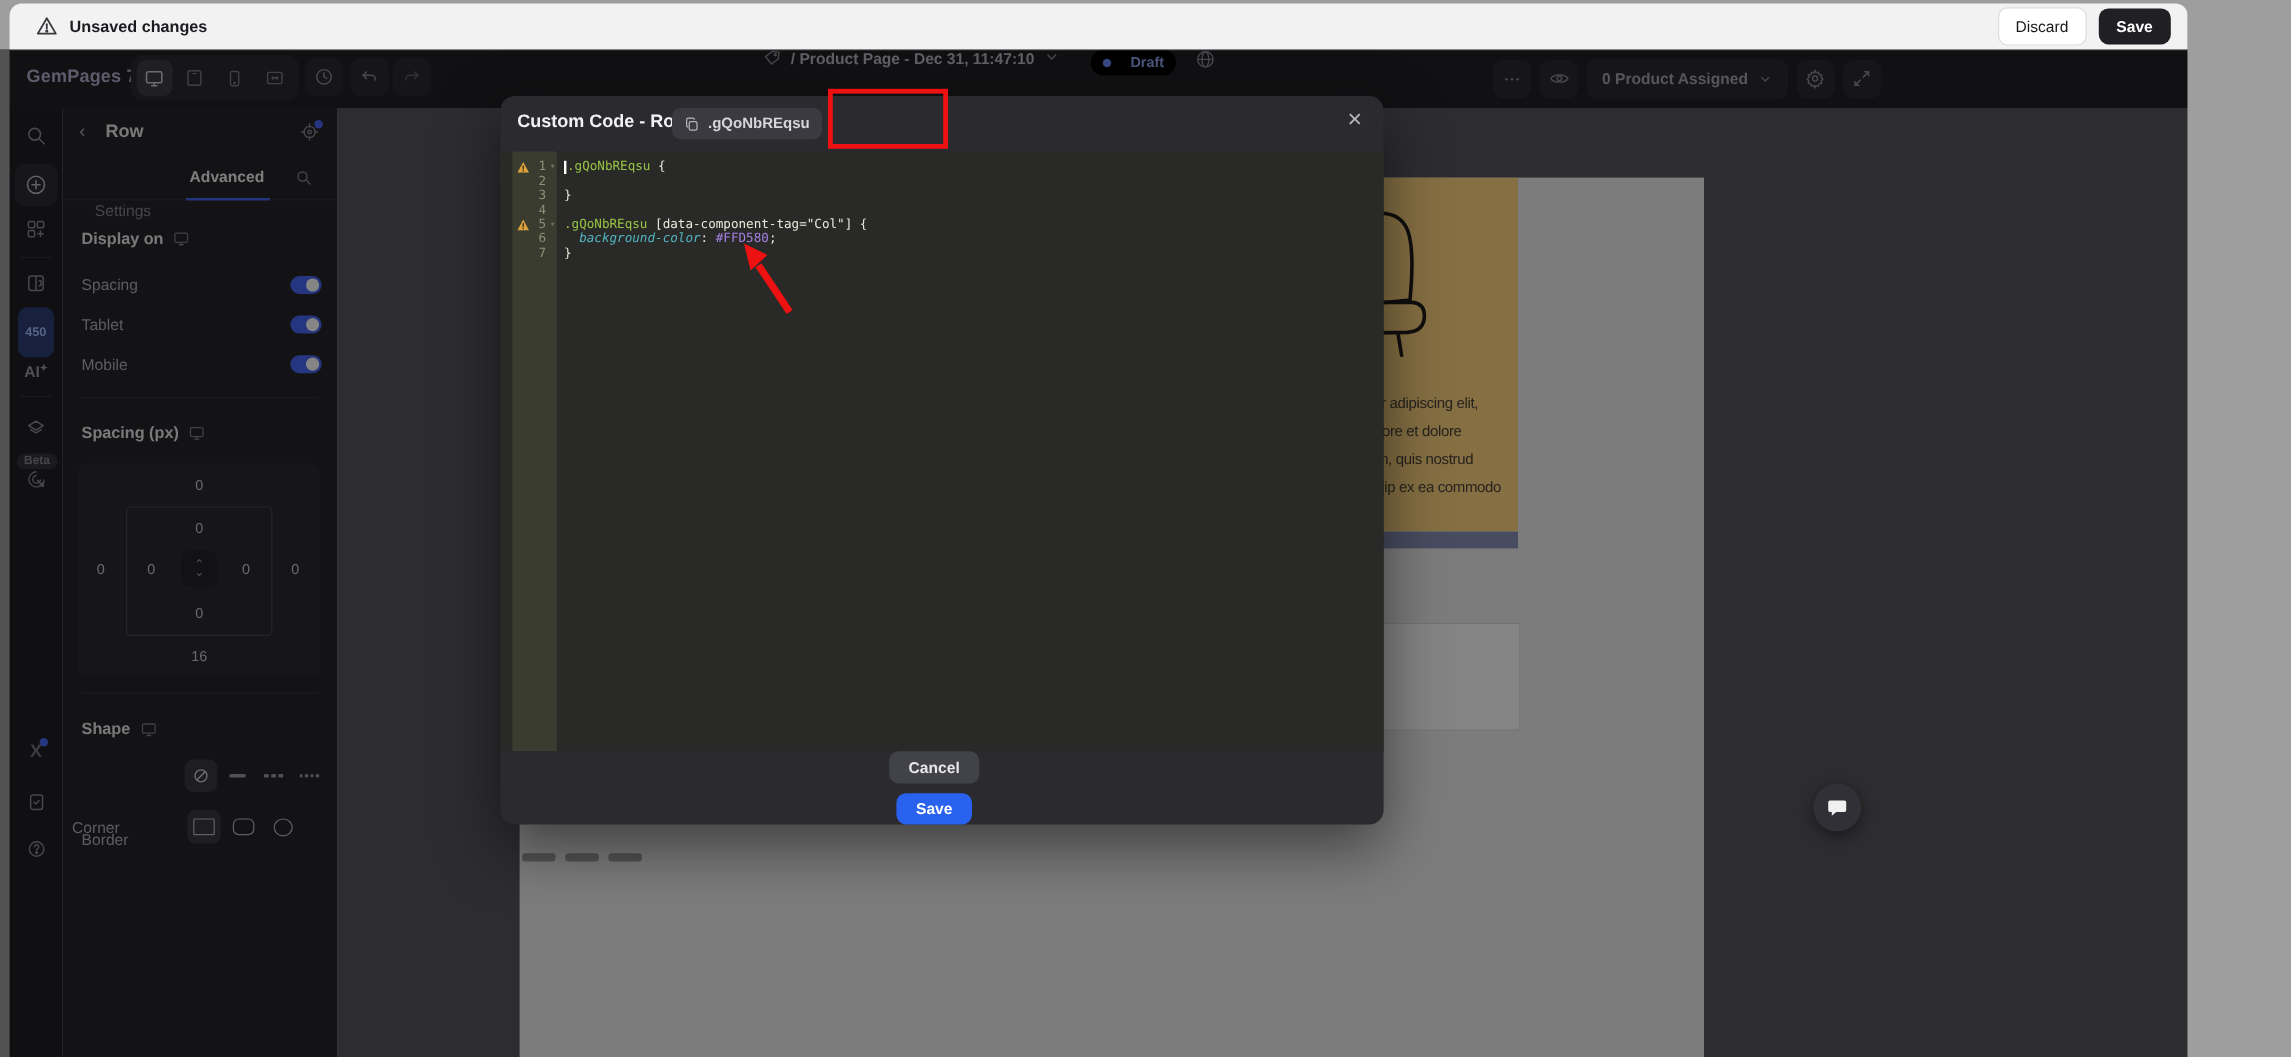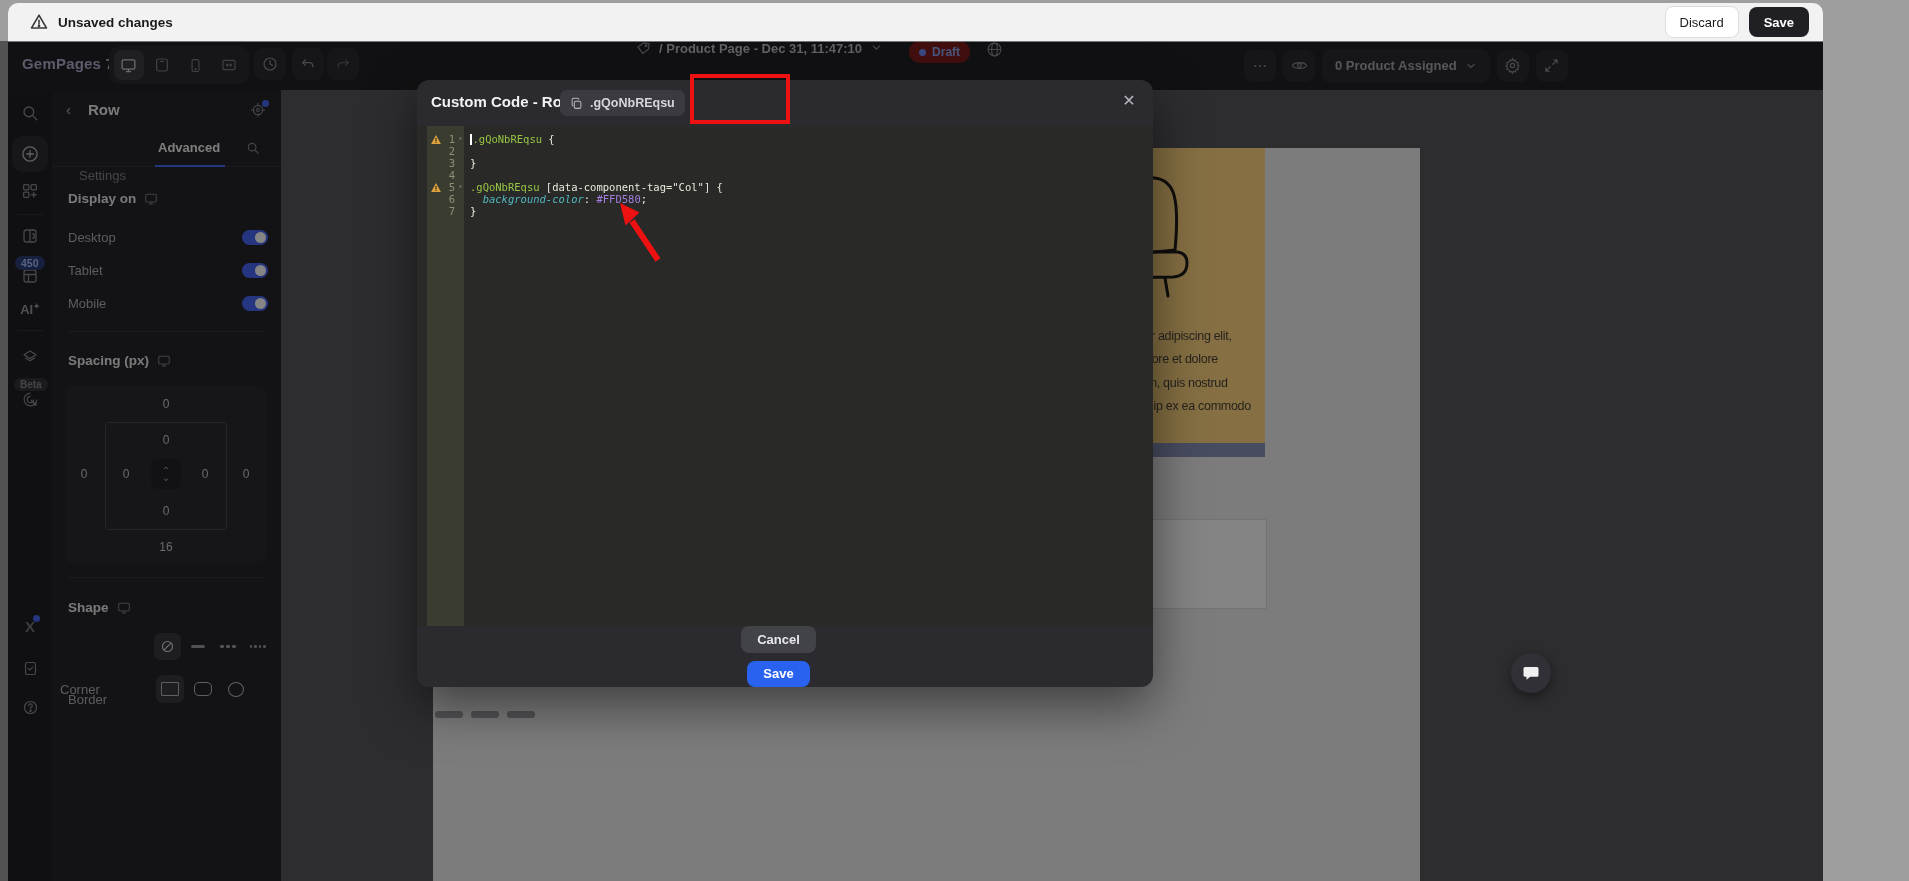--- a/index.html
+++ b/index.html
@@ -19,35 +19,35 @@
   .header2{position:absolute;left:8px;top:41px;right:0;height:49px;background:#222226;z-index:1;}
   .brand{position:absolute;left:14px;top:14px;font-size:15px;font-weight:700;color:#b3aed0;letter-spacing:.2px;}
   .devgroup{position:absolute;left:101px;top:5px;width:134px;height:38px;background:#2b2b30;border-radius:10px;
             display:flex;align-items:center;justify-content:space-around;padding:0 3px;}
   .icbtn{width:30px;height:30px;border-radius:8px;display:flex;align-items:center;justify-content:center;color:#7c7c86;cursor:pointer;}
   .icbtn.active{background:#3f3f46;color:#cfcfd6;}
   .sqbtn{position:absolute;top:7px;width:32px;height:32px;background:#2b2b30;border-radius:9px;
          display:flex;align-items:center;justify-content:center;color:#8a8a93;cursor:pointer;}
   .center-cluster{position:absolute;left:628px;top:0;height:49px;display:flex;gap:8px;color:#b4b4bc;}
   .page-title-txt{font-size:13px;font-weight:600;color:#b9b9c1;}
-  .draft-pill{display:flex;align-items:center;gap:6px;background:#7f1d1d;border-radius:12px;height:22px;padding:0 10px;}
+  .draft-pill{display:flex;align-items:center;gap:16px;background:#000000;border-radius:12px;height:22px;padding:0 10px;}
   .draft-dot{width:7px;height:7px;border-radius:50%;background:#6d8dfb;}
   .draft-txt{font-size:12px;font-weight:600;color:#8ea6f0;}
   .right-cluster{position:absolute;left:1236px;top:0;height:49px;display:flex;align-items:center;gap:7px;}
   .pillbtn{height:34px;display:flex;align-items:center;gap:8px;background:#2b2b30;border-radius:9px;
            padding:0 13px;color:#a6a6ae;font-size:13px;font-weight:600;cursor:pointer;}
   .hdash{position:absolute;width:15px;height:6px;border-radius:3px;background:#8f8f96;}
   
   .sidebar{position:absolute;left:8px;top:90px;width:44px;bottom:0;background:#1f1f24;z-index:1;}
   .side-ic{position:absolute;left:0;width:44px;display:flex;justify-content:center;color:#8a8a93;}
   .side-divider{position:absolute;left:9px;width:26px;height:1px;background:#33333a;}
   .plusbtn{position:absolute;left:4px;width:36px;height:36px;background:#2c2c32;border-radius:10px;
            display:flex;align-items:center;justify-content:center;color:#b9b9c1;cursor:pointer;}
   .badge450{position:absolute;left:7px;background:#2c3e73;color:#a8bcff;font-size:10.5px;font-weight:700;
-            border-radius:8px;padding:1px 6px;z-index:2;}
+            border-radius:8px;padding:15px 6px;z-index:2;}
   .beta-pill{position:absolute;left:6px;background:#34343b;color:#85858d;font-size:10px;font-weight:600;
              border-radius:8px;padding:1px 6px;z-index:2;}
   .ai-txt{font-size:13px;font-weight:700;color:#9a9aa3;}
   .x-logo{font-size:15px;font-weight:800;color:#74747d;position:relative;}
   .x-dot{position:absolute;right:-5px;top:-3px;width:7px;height:7px;border-radius:50%;background:#4a67f5;}
   
   .panel{position:absolute;left:52px;top:90px;width:229px;bottom:0;background:#26262b;z-index:1;}
   .panel-hdr{position:absolute;left:0;top:8px;width:100%;height:28px;}
   .back-chev{position:absolute;left:14px;top:3px;color:#b0b0b8;font-size:15px;cursor:pointer;}
   .panel-title{position:absolute;left:36px;top:3px;font-size:15px;font-weight:700;color:#e8e8ea;}
@@ -352,21 +352,21 @@
     <div class="panel-divider" style="top:76px;width:100%;"></div>
 
     <div class="abs section-title" style="left:16px;top:101px;">
       <span>Display on</span>
       <svg width="14" height="14" viewBox="0 0 24 24" fill="none" stroke="#7c7c86" stroke-width="1.8">
           <rect x="3" y="4" width="18" height="13" rx="2"></rect>
           <line x1="9" y1="20.5" x2="15" y2="20.5" stroke-linecap="round"></line>
           <line x1="12" y1="17" x2="12" y2="20.5"></line>
         </svg>
     </div>
-    <div class="abs row-label" style="left:16px;top:140px;">Desktop</div>
+    <div class="abs row-label" style="left:16px;top:140px;">Spacing</div>
     <div class="toggle" style="top:140px;">
         <span class="knob"></span>
       </div>
     <div class="abs row-label" style="left:16px;top:173px;">Tablet</div>
     <div class="toggle" style="top:173px;">
         <span class="knob"></span>
       </div>
     <div class="abs row-label" style="left:16px;top:206px;">Mobile</div>
     <div class="toggle" style="top:206px;">
         <span class="knob"></span>

